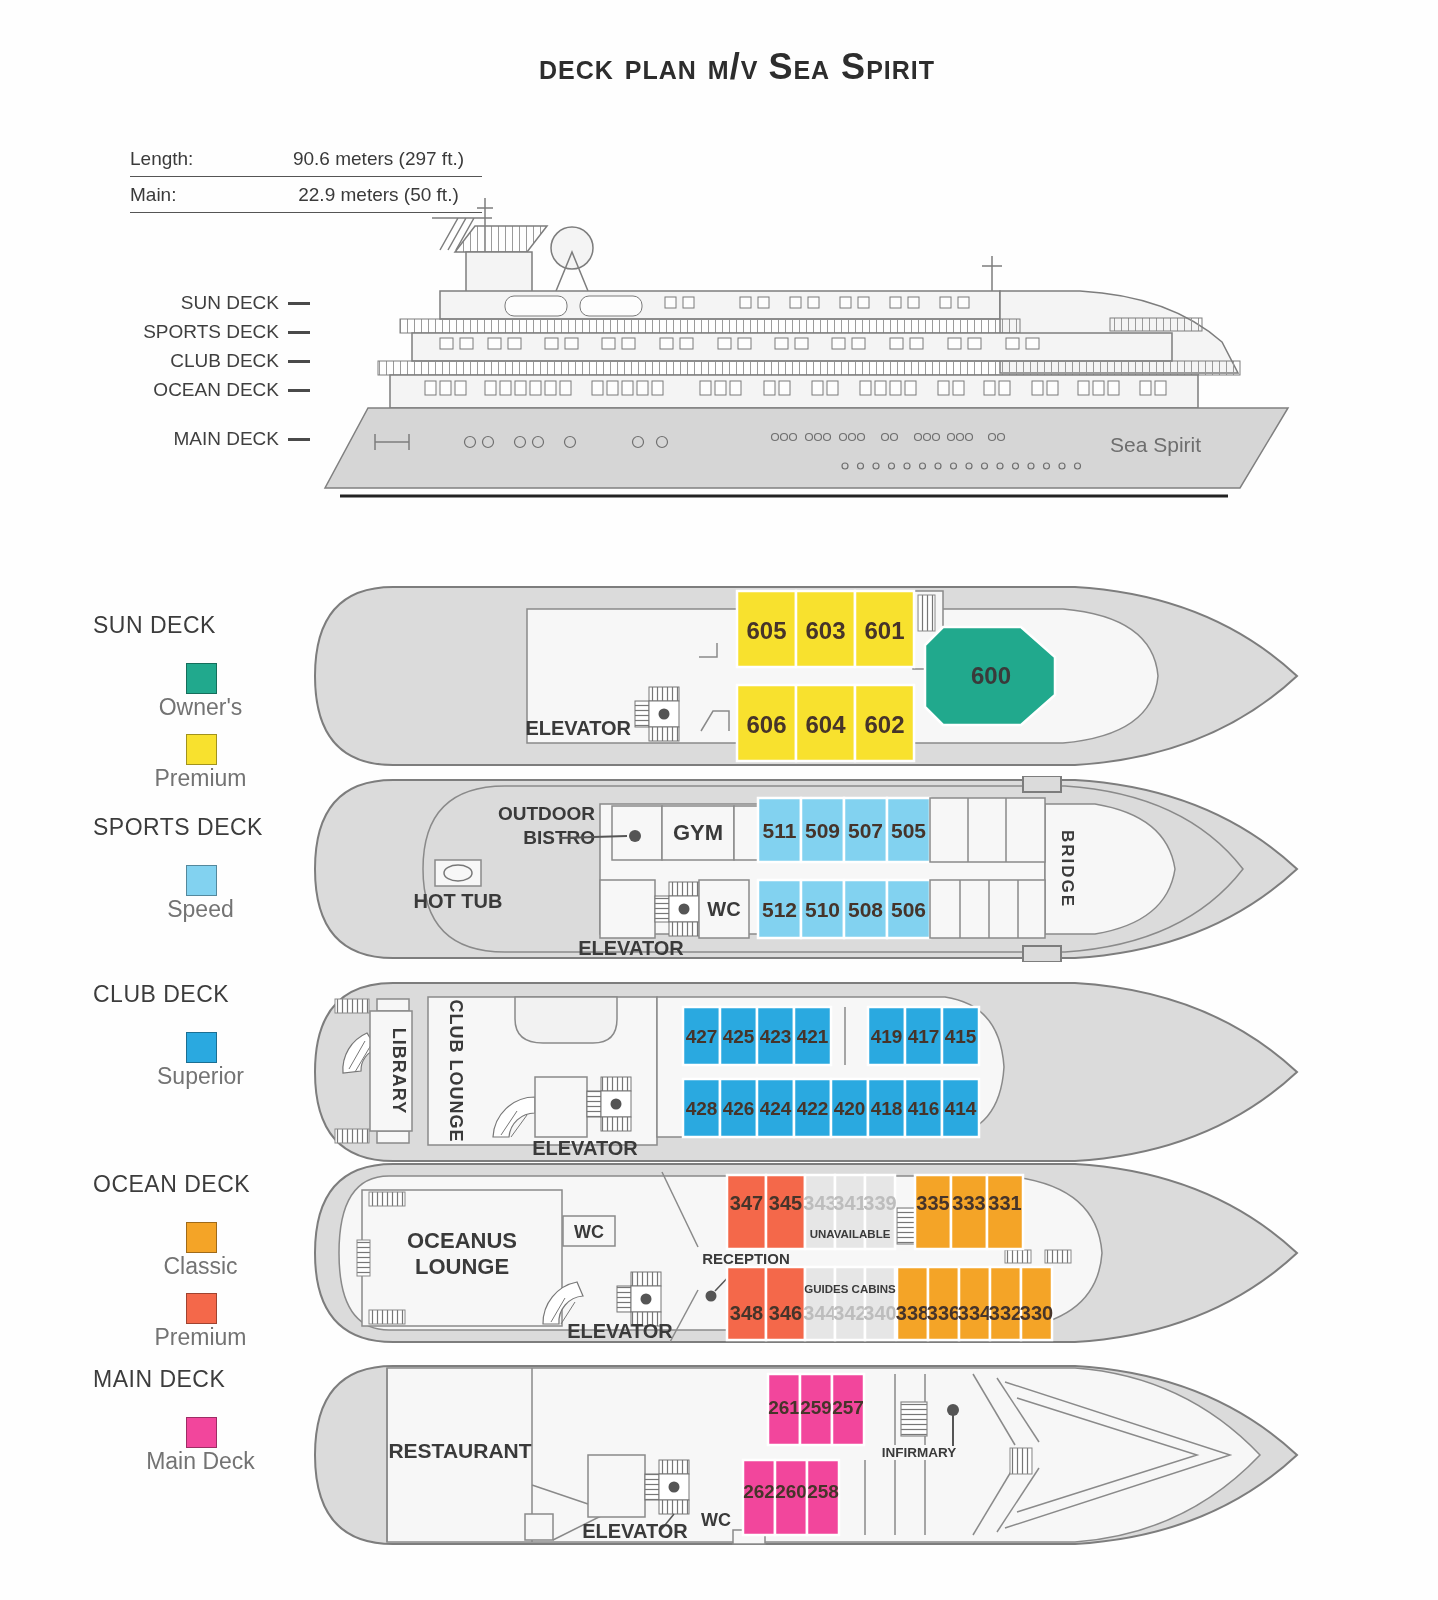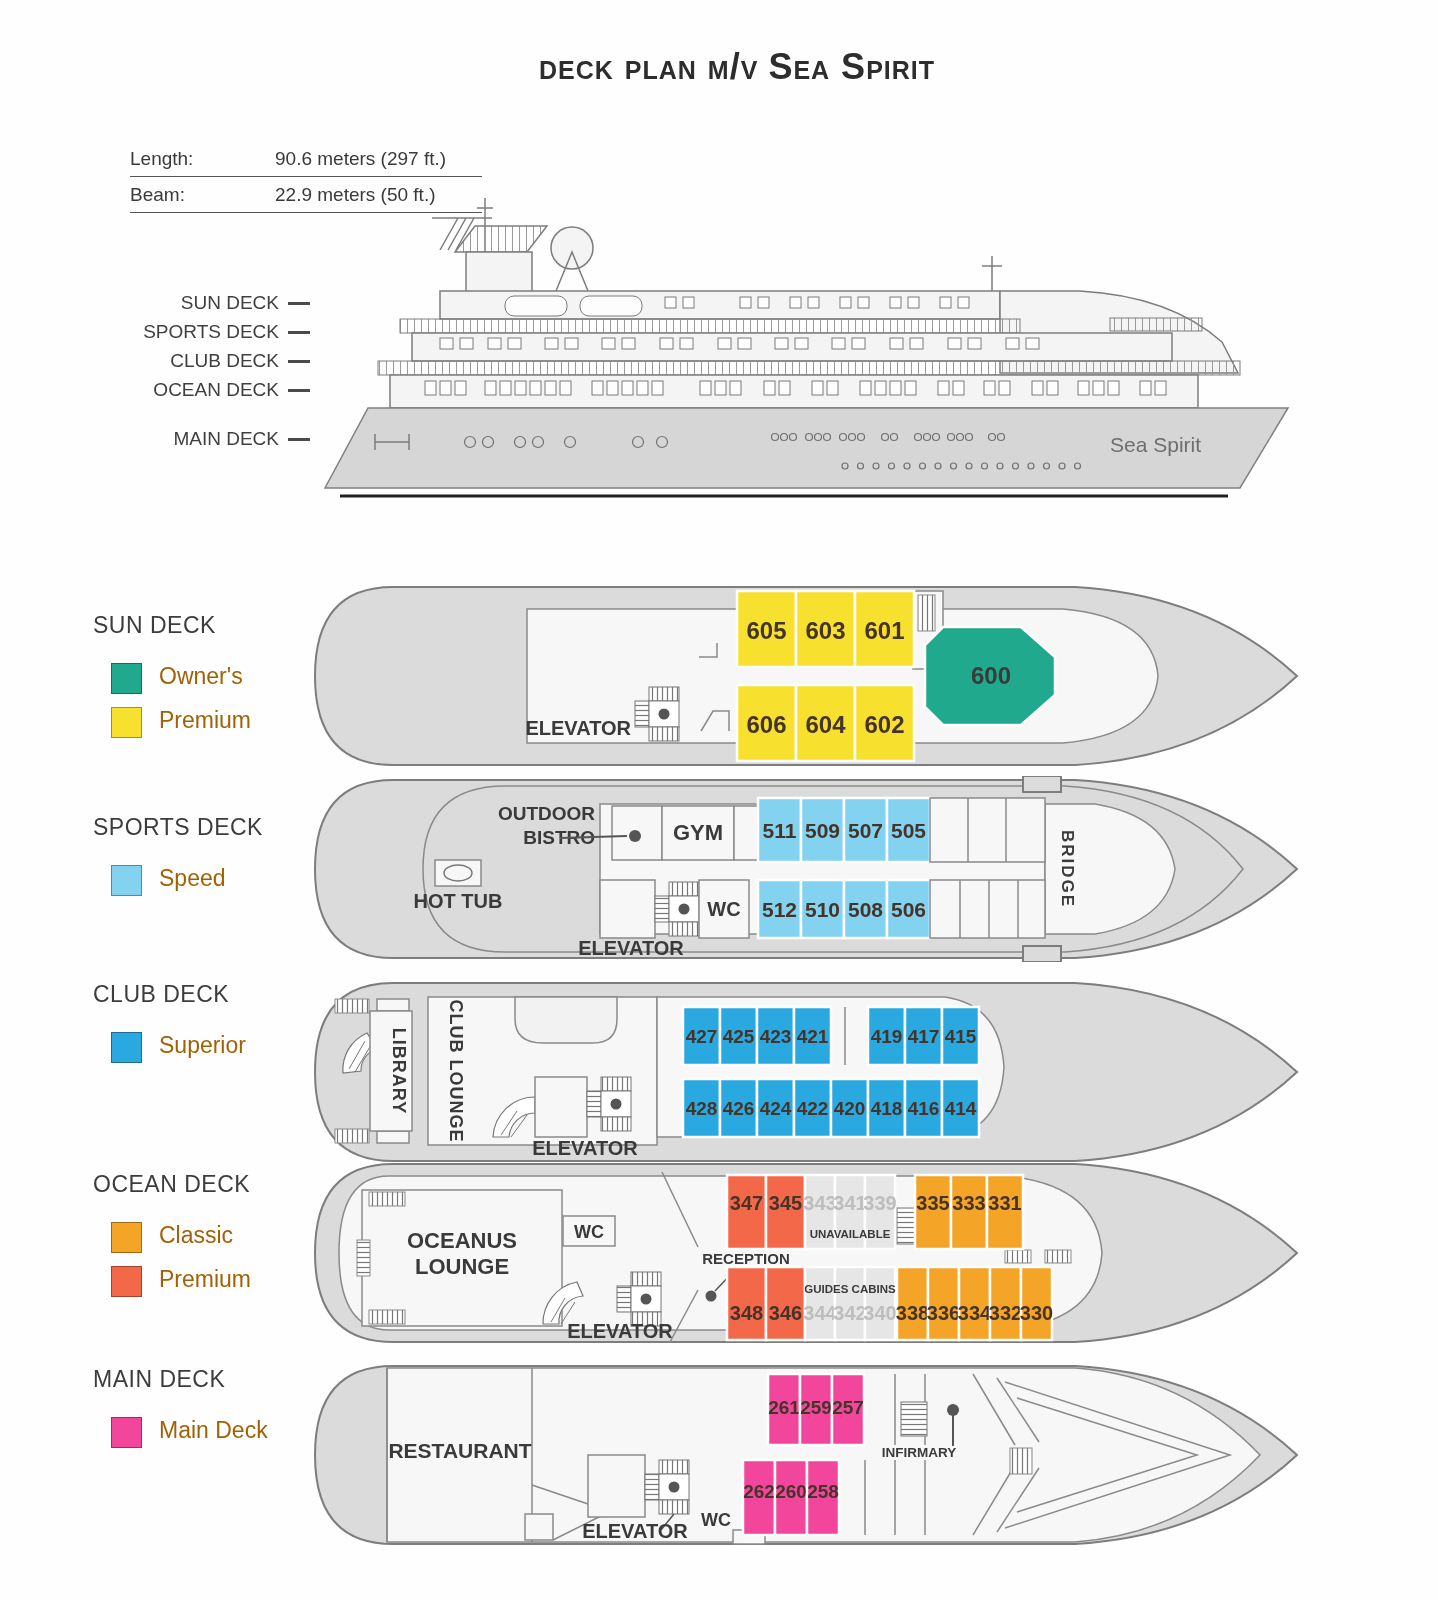--- a/index.html
+++ b/index.html
@@ -5,29 +5,29 @@
   html,body{margin:0;padding:0;background:#fff;}
   .page{position:relative;width:1438px;height:1600px;background:#fefefe;overflow:hidden;
         font-family:"Liberation Sans",sans-serif;color:#3a3a3a;padding-left:36px;}
   .main-title{position:absolute;top:22px;left:0;width:100%;text-align:center;
         font-size:36px;font-weight:600;color:#2d2d2d;font-variant:small-caps;letter-spacing:1px;}
   .main-title .t-prefix{margin-right:10px;}
   
   .specs{position:absolute;left:130px;top:141px;width:352px;font-size:19px;color:#3a3a3a;}
   .specs-row{display:flex;align-items:center;height:35px;border-bottom:1px solid #555;}
   .specs-label{width:145px;}
-  .specs-value{flex:1;}
+  .specs-value{flex:1;text-align:center;}
   
   .callout{position:absolute;left:118px;width:192px;display:flex;align-items:center;
         justify-content:flex-end;font-size:19px;color:#3f3f3f;}
   .callout .dash{display:inline-block;width:22px;height:3px;background:#4a4a4a;margin-left:9px;}
   
   .deck-info{position:absolute;left:93px;width:215px;}
   .deck-info h2{margin:0 0 24px 0;font-size:23px;font-weight:400;color:#3c3c3c;letter-spacing:.5px;}
-  .legend-item{display:flex;align-items:flex-start;margin-bottom:13px;font-size:23px;color:#a16207;}
+  .legend-item{display:flex;align-items:center;margin-bottom:13px;font-size:23px;color:#737373;flex-direction:column;}
   .swatch{width:31px;height:31px;margin:0 17px 0 18px;border:1px solid rgba(0,0,0,.35);box-sizing:border-box;}
   
   .deck-plan{position:absolute;left:305px;width:1005px;height:186px;}
   .hull{fill:#dbdbdb;stroke:#7d7d7d;stroke-width:2;}
   .room{fill:#f7f7f7;stroke:#8a8a8a;stroke-width:1.5;}
   .room2{fill:#f2f2f2;stroke:#8a8a8a;stroke-width:1.5;}
   .wall{fill:none;stroke:#8a8a8a;stroke-width:1.5;}
   .hvp{fill:url(#hv);stroke:#8a8a8a;stroke-width:1;}
   .hhp{fill:url(#hh);stroke:#8a8a8a;stroke-width:1;}
   .lbl{fill:#3a3a3a;font-family:"Liberation Sans",sans-serif;font-weight:600;}
@@ -59,21 +59,21 @@
   </svg>
 
   <h1 class="main-title"><span class="t-prefix">deck plan m/v</span><span>Sea Spirit</span></h1>
 
   <div class="specs">
     <div class="specs-row">
       <div class="specs-label">Length:</div>
       <div class="specs-value">90.6 meters (297 ft.)</div>
     </div>
     <div class="specs-row">
-      <div class="specs-label">Beam:</div>
+      <div class="specs-label">Main:</div>
       <div class="specs-value">22.9 meters (50 ft.)</div>
     </div>
   </div>
 
   <div class="callout" style="top:292px">
       <span>SUN DECK</span>
       <span class="dash"></span>
     </div>
   <div class="callout" style="top:321px">
       <span>SPORTS DECK</span>

